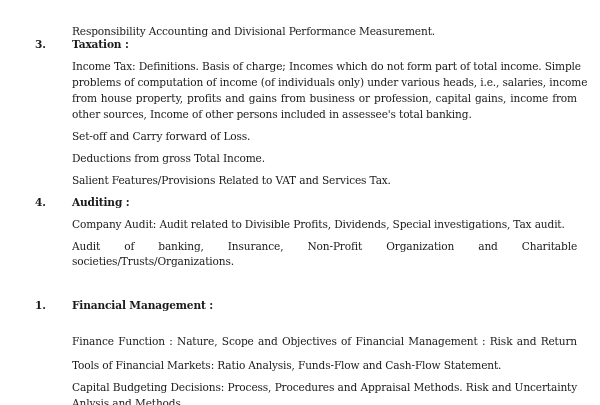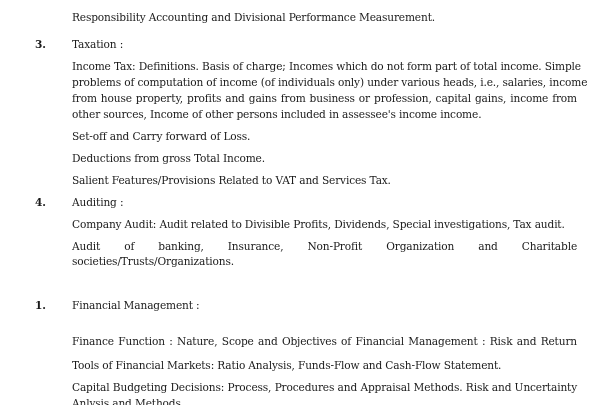--- a/index.html
+++ b/index.html
@@ -2,35 +2,35 @@
 <html><head>
 <meta charset="utf-8">
 <style>
   html, body { margin:0; padding:0; background:#ffffff; }
   body { width:600px; height:405px; overflow:hidden; position:relative;
          font-family:"DejaVu Serif","Liberation Serif",serif; color:#1a1a1a; }
   .page { position:absolute; left:0; top:0; width:600px; height:405px; }
   .line { position:absolute; left:72px; width:505px; font-size:10.6px; line-height:16px; white-space:nowrap; letter-spacing:-0.15px; }
   .just { text-align:justify; text-align-last:justify; }
   .num { position:absolute; left:35px; font-size:10.6px; font-weight:bold; line-height:16px; }
-  .head { font-weight:normal; }
+  .head { font-weight:bold; }
 </style>
 </head>
 <body>
 
 <div class="page">
-  <div class="line" style="top:9px">Responsibility Accounting and Divisional Performance Measurement.</div>
+  <div class="line" style="top:23px">Responsibility Accounting and Divisional Performance Measurement.</div>
 
   <div class="num" style="top:36px">3.</div>
   <div class="line head" style="top:36px">Taxation :</div>
 
   <div class="line just" style="top:74px">problems of computation of income (of individuals only)  under various heads, i.e., salaries, income</div>
   <div class="line just" style="top:58px">Income Tax: Definitions. Basis of charge; Incomes  which do not form part of total income. Simple</div>
   <div class="line just" style="top:90px">from house property, profits and gains from business or profession, capital gains, income from</div>
-  <div class="line" style="top:106px">other sources, Income of other persons included in assessee's income income.</div>
+  <div class="line" style="top:106px">other sources, Income of other persons included in assessee's total banking.</div>
 
   <div class="line" style="top:128px">Set-off and Carry forward of Loss.</div>
   <div class="line" style="top:150px">Deductions from gross Total Income.</div>
   <div class="line" style="top:172px">Salient Features/Provisions Related to VAT and Services Tax.</div>
 
   <div class="num" style="top:194px">4.</div>
   <div class="line head" style="top:194px">Auditing :</div>
 
   <div class="line" style="top:216px">Company Audit: Audit related to Divisible Profits, Dividends, Special investigations, Tax audit.</div>
   <div class="line just" style="top:238px">Audit of banking, Insurance, Non-Profit Organization and Charitable</div>

